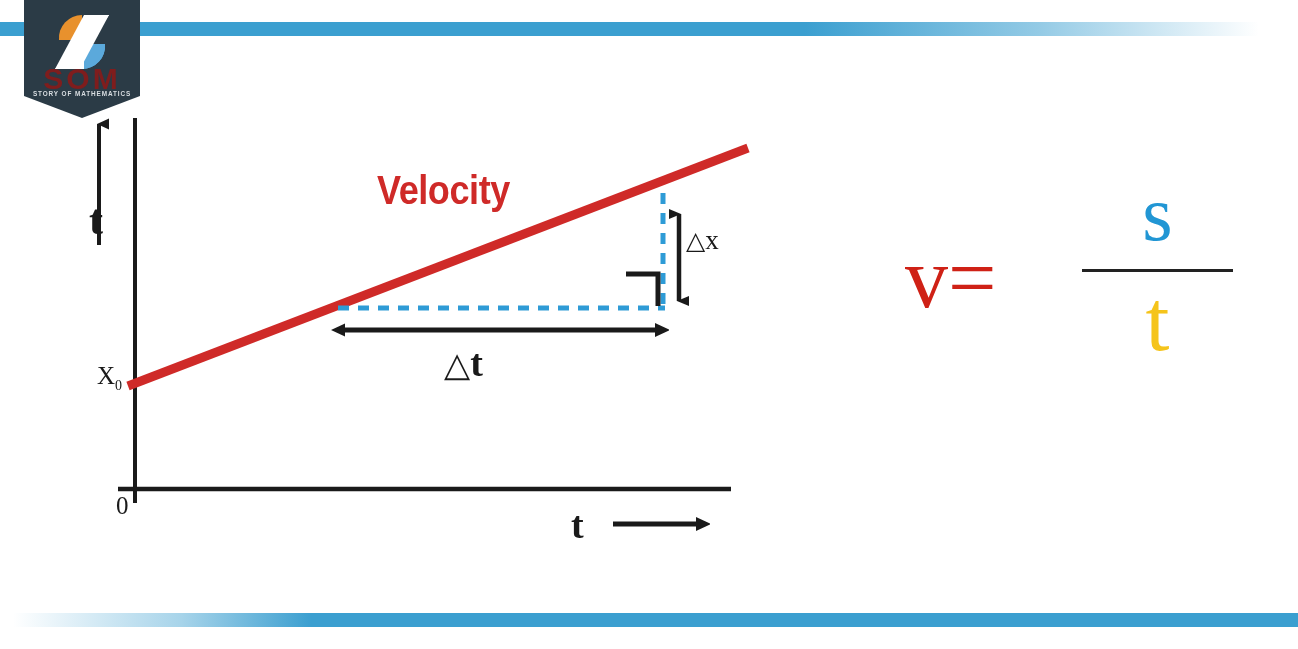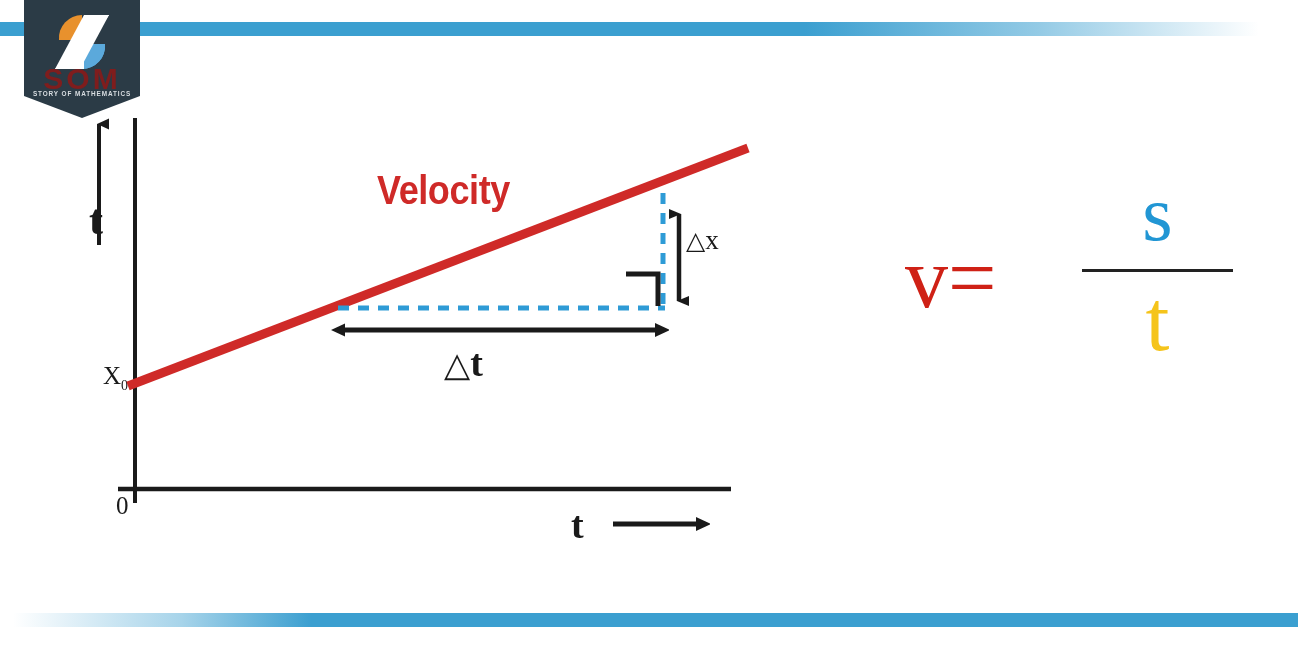--- a/index.html
+++ b/index.html
@@ -97,21 +97,21 @@
 
   
   .lbl { position: absolute; color: #1a1a1a; white-space: nowrap; }
 
   #label-t-axis-vert {
     left: 89px; top: 196px;
     font-family: "Liberation Serif", serif;
     font-size: 42px; font-weight: bold;
   }
   #label-x0 {
-    left: 103px; top: 362px;
+    left: 97px; top: 362px;
     font-family: "Liberation Serif", serif;
     font-size: 25px;
   }
   #label-x0 sub { font-size: 14px; }
   #label-origin {
     left: 116px; top: 492px;
     font-family: "Liberation Serif", serif;
     font-size: 25px;
   }
   #label-velocity {

